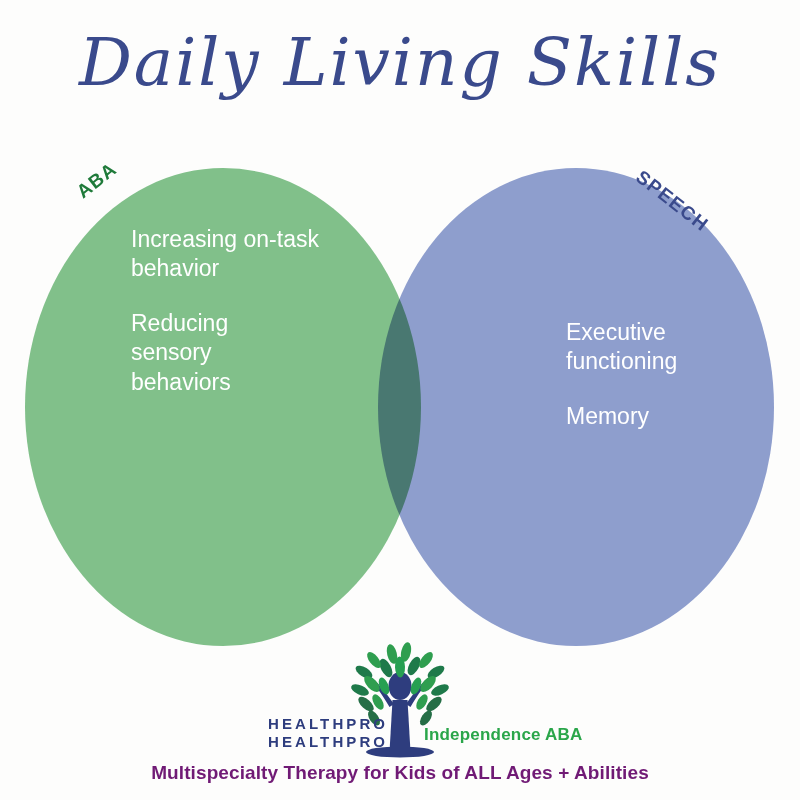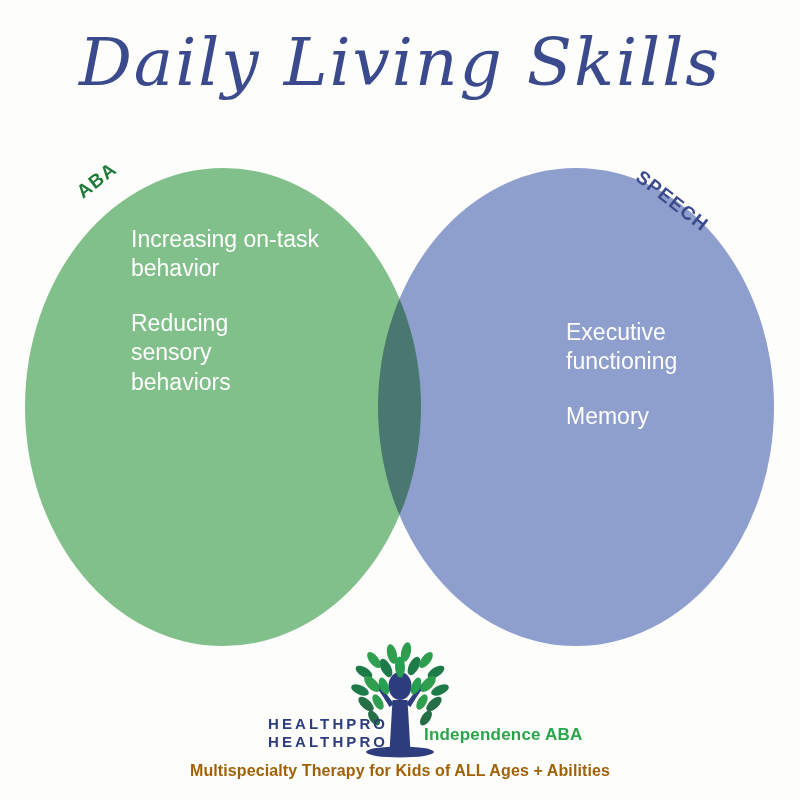--- a/index.html
+++ b/index.html
@@ -161,22 +161,22 @@
     font-weight: 700;
     letter-spacing: 0.2px;
     white-space: nowrap;
   }
   .tagline {
     position: absolute;
     left: 0;
     top: 122px;
     width: 800px;
     text-align: center;
-    color: #a16207;
-    font-size: 16px;
+    color: #701a75;
+    font-size: 19px;
     font-weight: 700;
     letter-spacing: 0.1px;
   }
 </style>
 </head>
 <body>
 
 <div id="infographic">
 
   <div class="title-wrap">

